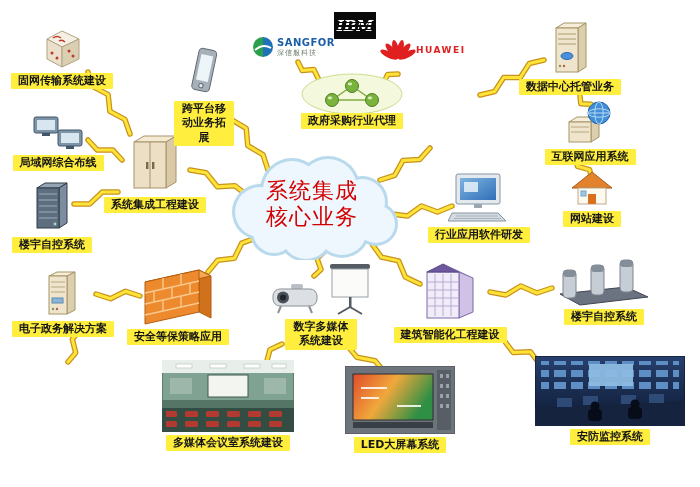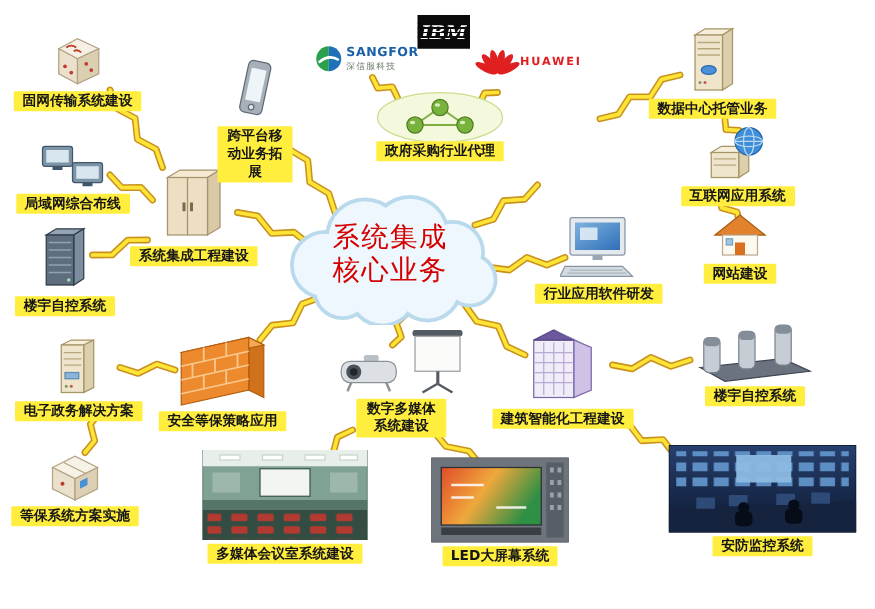--- a/index.html
+++ b/index.html
@@ -458,25 +458,14 @@
           <line x1="6" y1="19" x2="20" y2="19"></line>
           <line x1="6" y1="24" x2="20" y2="24"></line>
       </g>
       <rect x="7" y="30" width="11" height="5" fill="#8ab4d8" stroke="#5d8cb4"></rect>
       <circle cx="8" cy="41" r="1.2" fill="#7a9a5c"></circle>
         <circle cx="12" cy="41" r="1.2" fill="#c05a4a"></circle>
     </svg>
     <span class="label">电子政务解决方案</span>
   </div>
 
-  <div class="node" style="left:8px;top:362px;width:104px">
-    <svg width="48" height="40" viewBox="0 0 48 40">
-      <polygon points="6,12 24,3 42,12 24,21" fill="#f7f2e6" stroke="#b3a284"></polygon>
-      <polygon points="6,12 24,21 24,38 6,29" fill="#eae0cb" stroke="#b3a284"></polygon>
-      <polygon points="24,21 42,12 42,29 24,38" fill="#dccfb4" stroke="#b3a284"></polygon>
-      <polygon points="28,23 34,20 34,26 28,29" fill="#4a90d9"></polygon>
-      <circle cx="14" cy="25" r="1.6" fill="#c0392b"></circle>
-      <line x1="15" y1="8" x2="33" y2="17" stroke="#b3a284"></line>
-    </svg>
-    <span class="label">等保系统方案实施</span>
-  </div>
 
 </div>
 
 </body></html>

